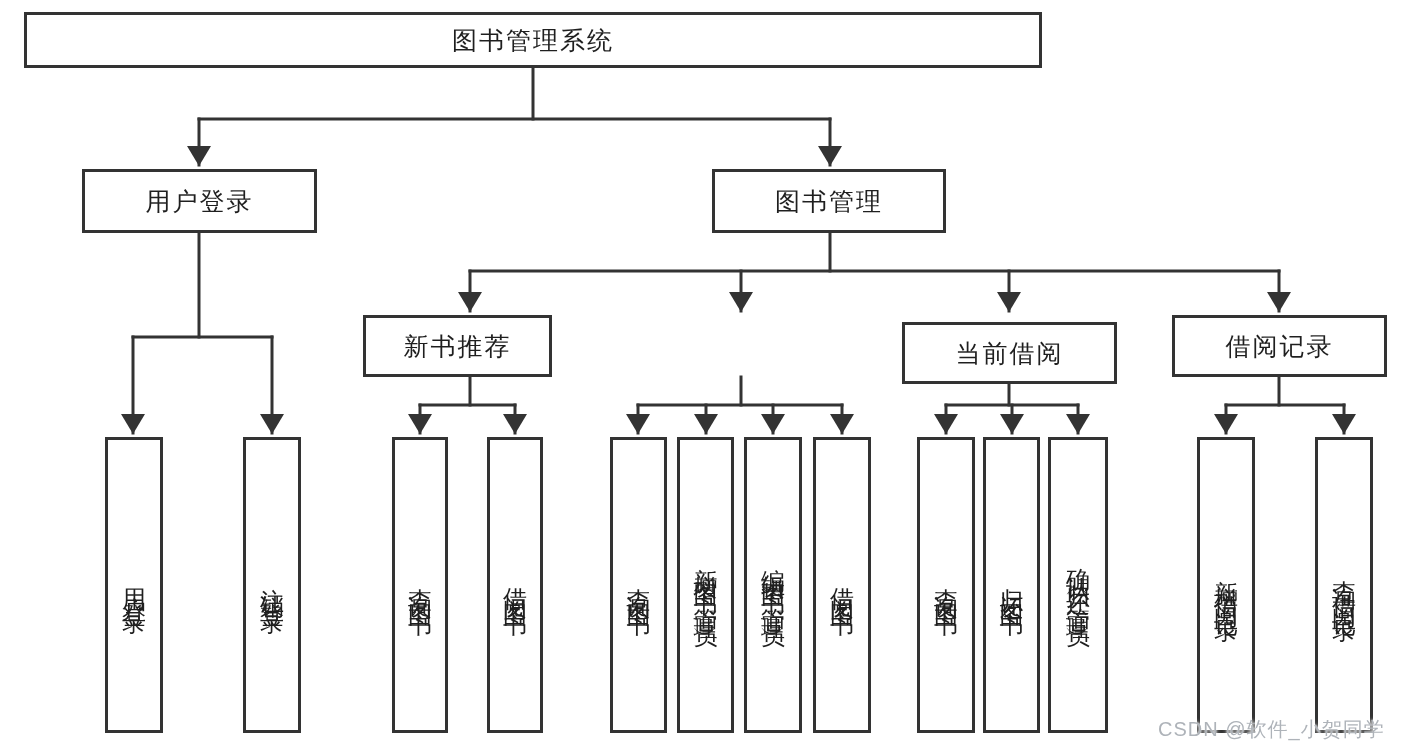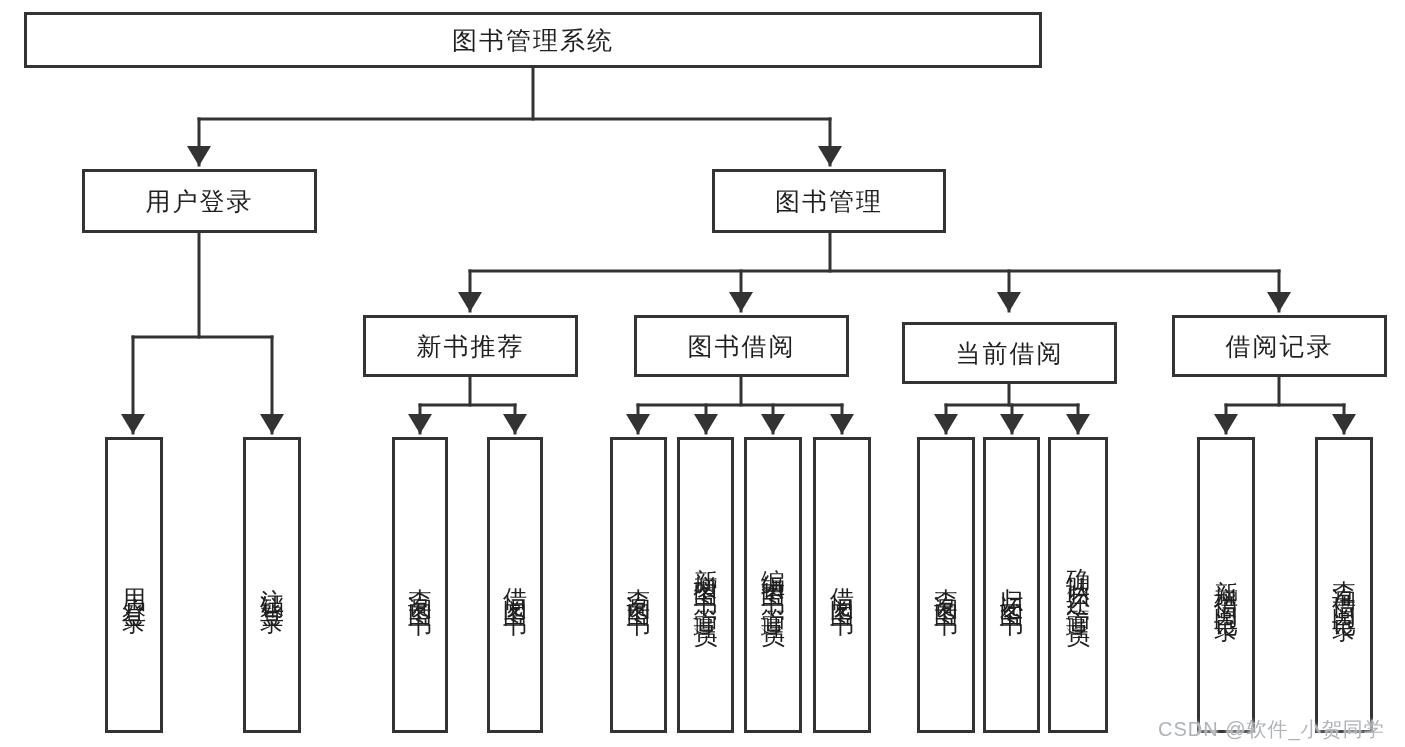--- a/index.html
+++ b/index.html
@@ -125,25 +125,22 @@
     <span>图书管理系统</span>
   </div>
 
   <div class="box h" style="left:82px;top:169px;width:235px;height:64px;">
     <span>用户登录</span>
   </div>
   <div class="box h" style="left:712px;top:169px;width:234px;height:64px;">
     <span>图书管理</span>
   </div>
 
-  <div class="box h" style="left:363px;top:315px;width:215px;height:62px;">
+  <div class="box h" style="left:363px;top:315px;width:189px;height:62px;">
     <span>新书推荐</span>
-  </div>
-  <div class="box h" style="left:634px;top:315px;width:215px;height:62px;">
-    <span>图书借阅</span>
   </div>
   <div class="box h" style="left:902px;top:322px;width:215px;height:62px;">
     <span>当前借阅</span>
   </div>
   <div class="box h" style="left:1172px;top:315px;width:215px;height:62px;">
     <span>借阅记录</span>
   </div>
 
   <div class="box v" style="left:105px;top:437px;width:58px;height:296px;">
     <span>用户登录</span>

